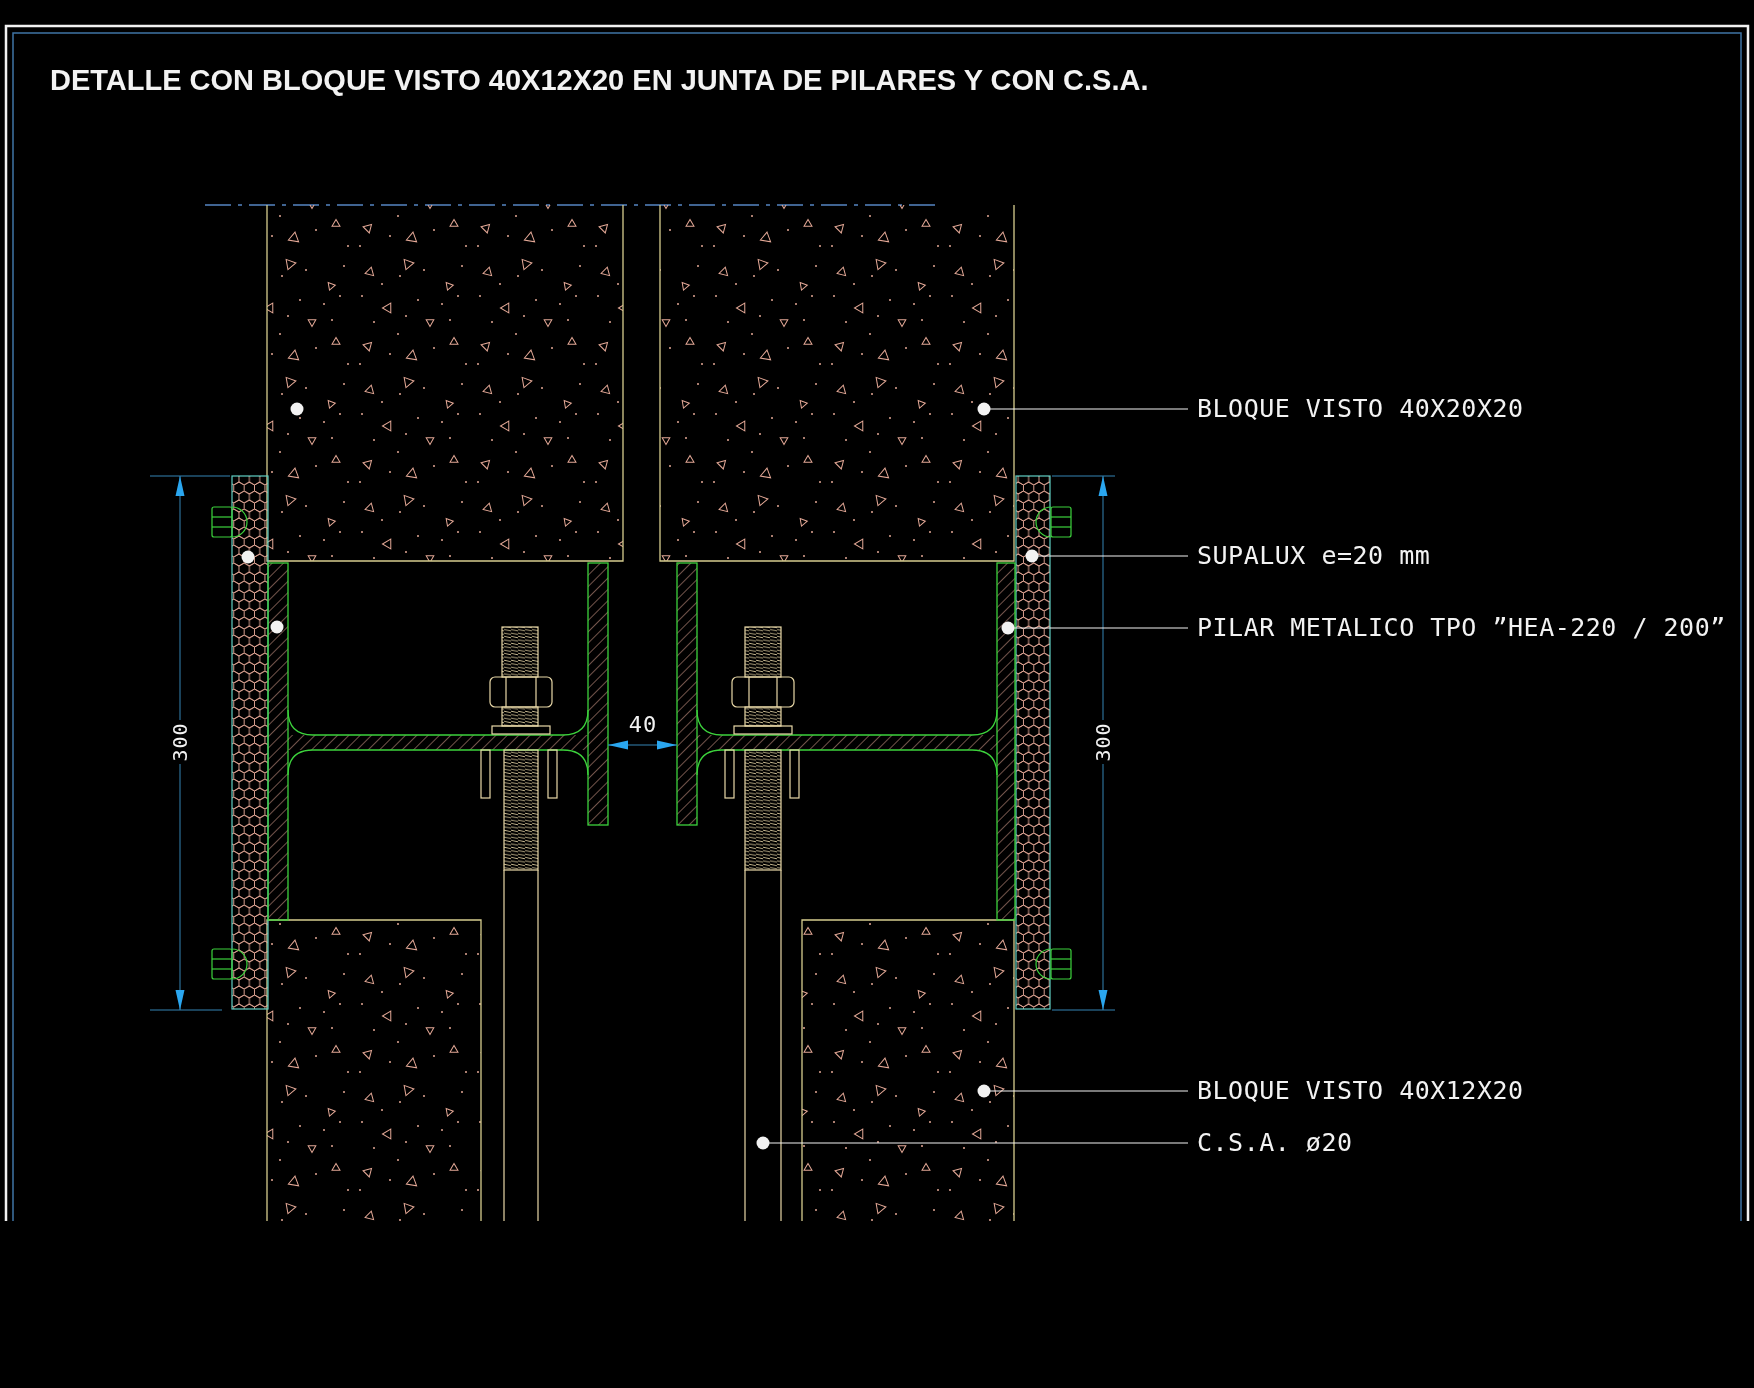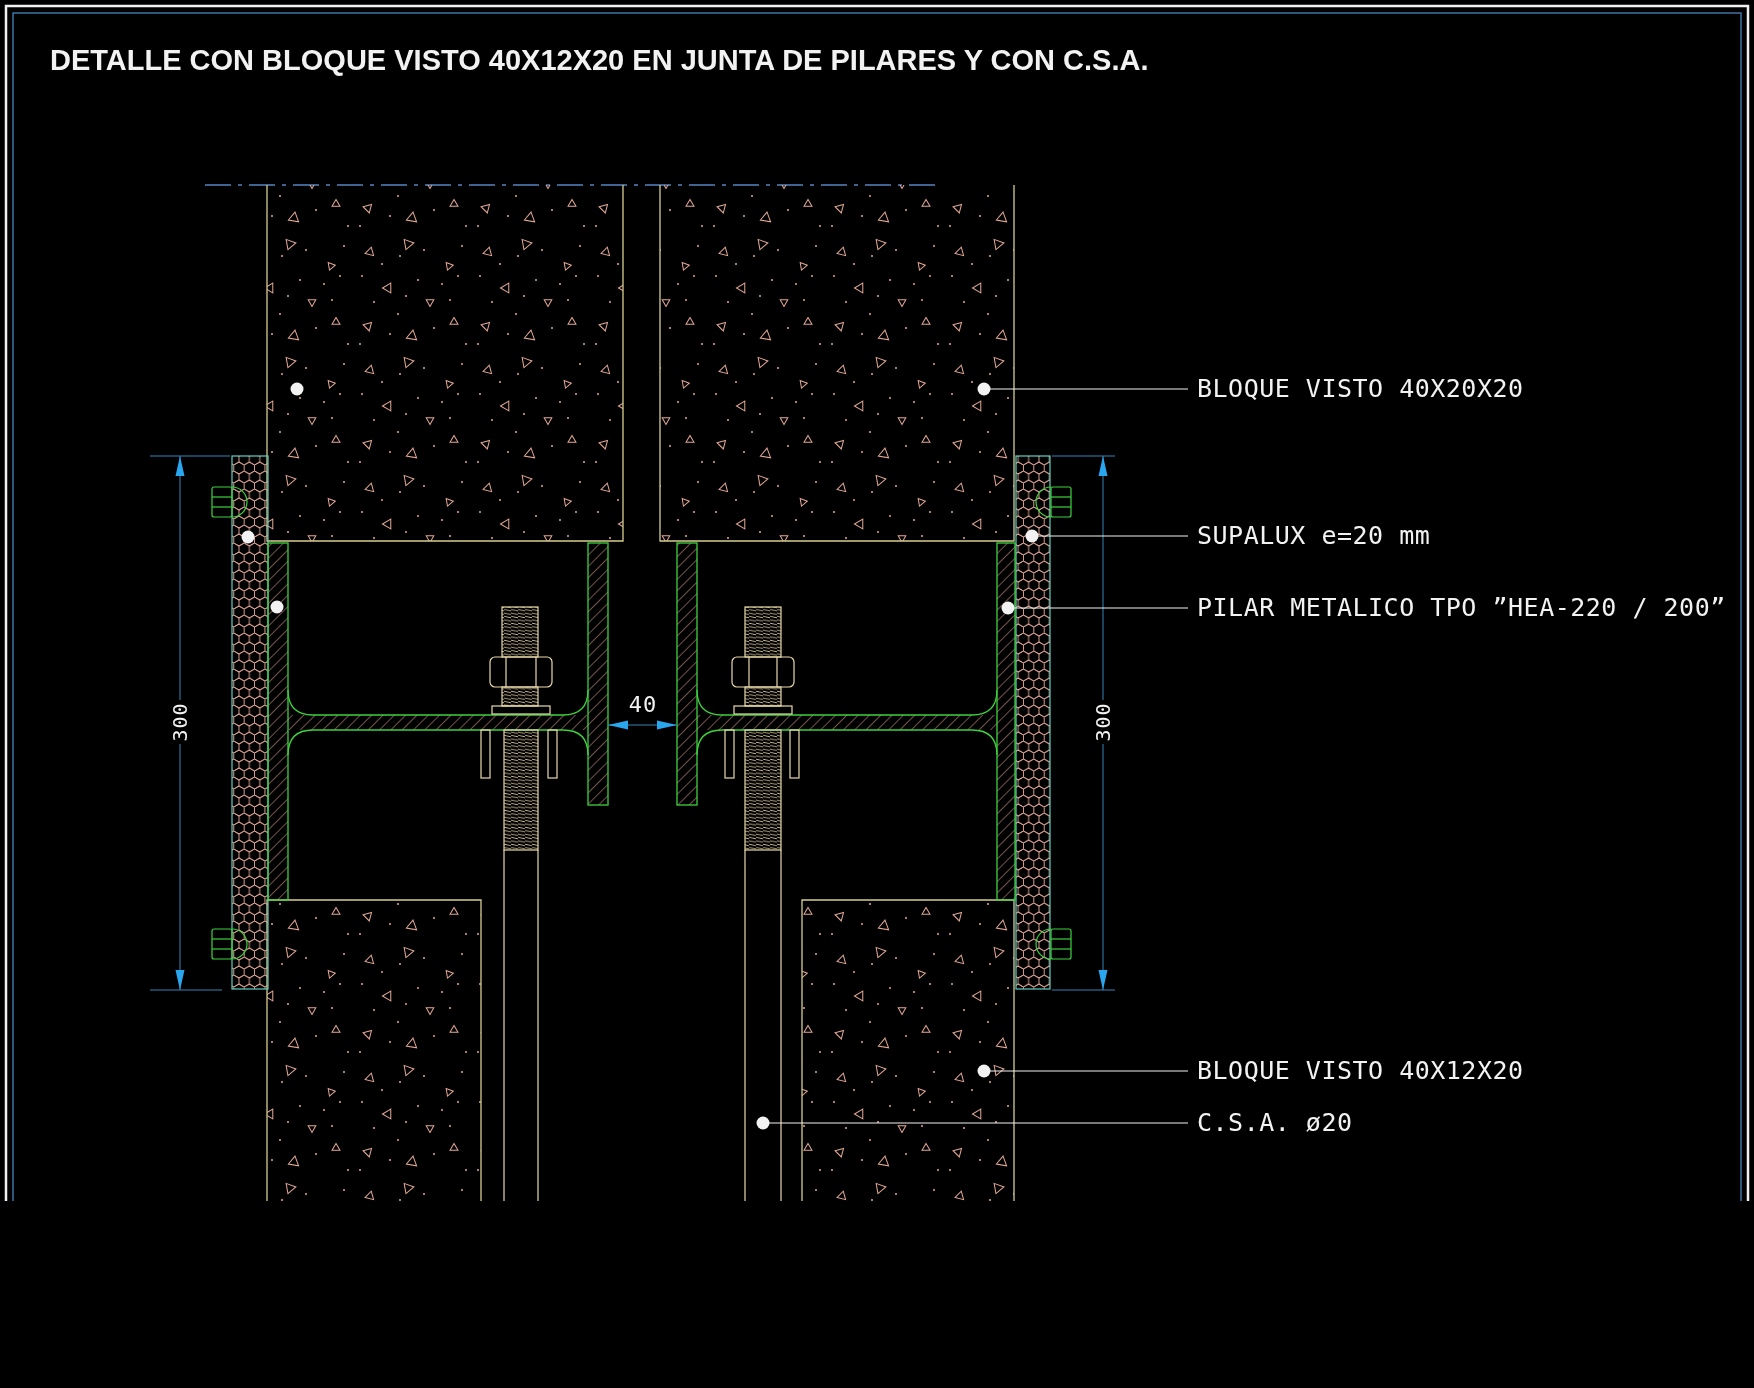--- a/index.html
+++ b/index.html
@@ -10,21 +10,21 @@
     --steel:#3cd23c;
     --steel-hatch:#e4a896;
     --supalux:#5fcfc4;
     --wheat:#ead9a8;
     --dim-line:#3584b4;
     --dim-arrow:#2aa6ef;
     --centerline:#5585c2;
     --frame-blue:#3f74a5;
   }
   html,body{margin:0;padding:0;background:var(--bg);}
-  .stage{width:1754px;height:1201px;position:relative;background:var(--bg);}
+  .stage{width:1754px;height:1201px;position:relative;background:var(--bg);margin-top:20px;}
   svg{display:block;}
   .title-text{
     font-family:"Liberation Sans",sans-serif;
     font-weight:bold;font-size:29px;fill:var(--white);
   }
   .lbl{
     font-family:"DejaVu Sans Mono",monospace;
     font-size:25px;fill:var(--white);letter-spacing:0.5px;
   }
   .dim-txt{

